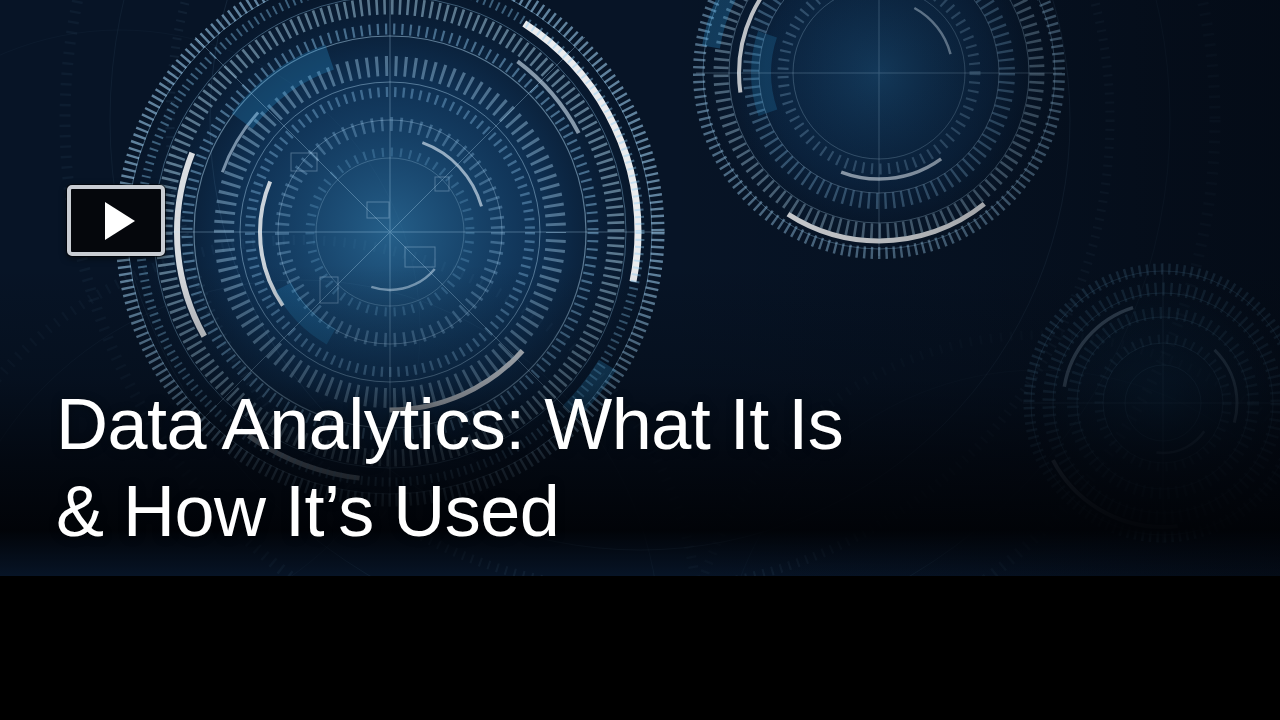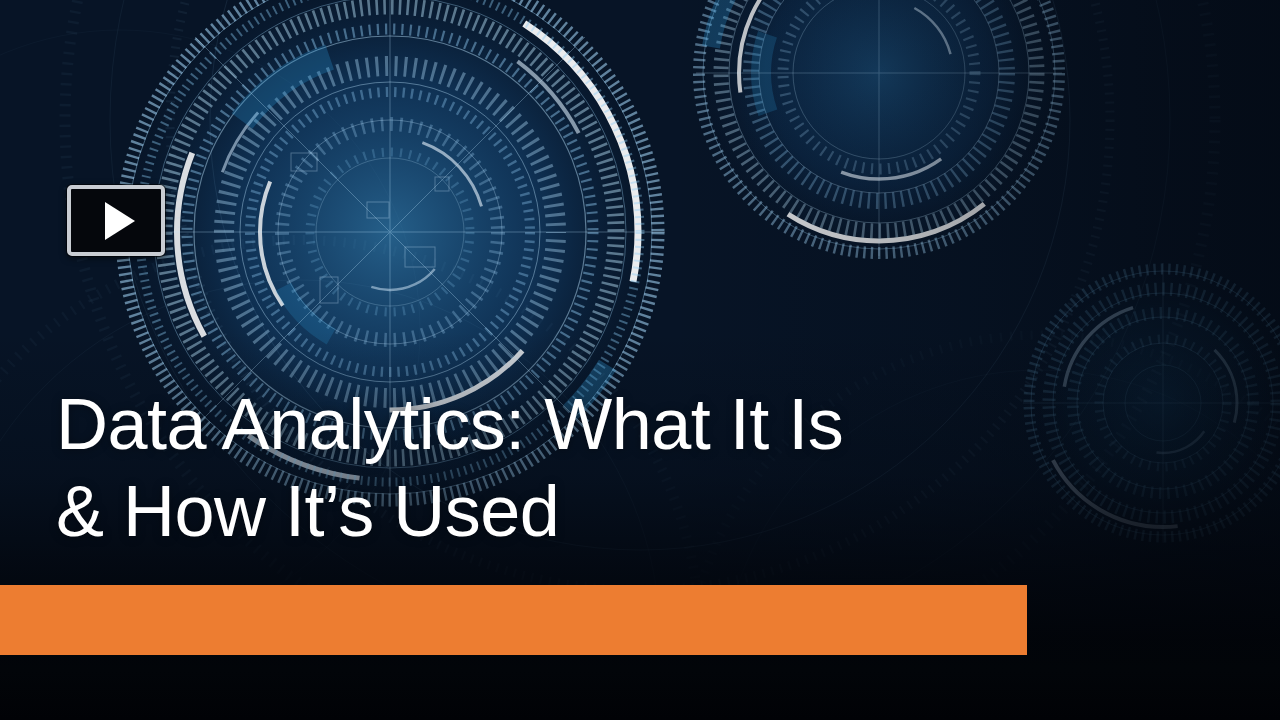--- a/index.html
+++ b/index.html
@@ -8,21 +8,21 @@
     padding: 0;
     background: #000;
   }
   body {
     font-family: "Liberation Sans", sans-serif;
   }
 
   #slide {
     position: relative;
     width: 1280px;
-    height: 720px;
+    height: 576px;
     overflow: hidden;
     background: #4d7c0f;
     user-select: none;
   }
 
   
   .bg-layer {
     position: absolute;
     inset: 0;
     pointer-events: none;

